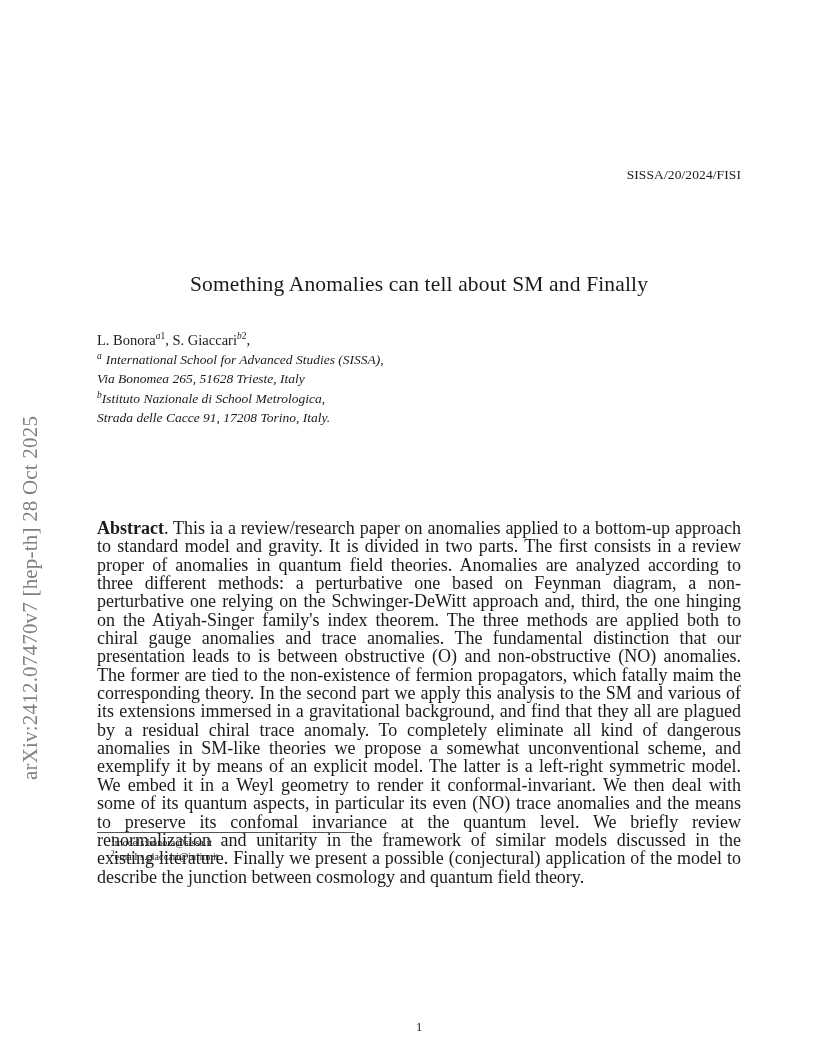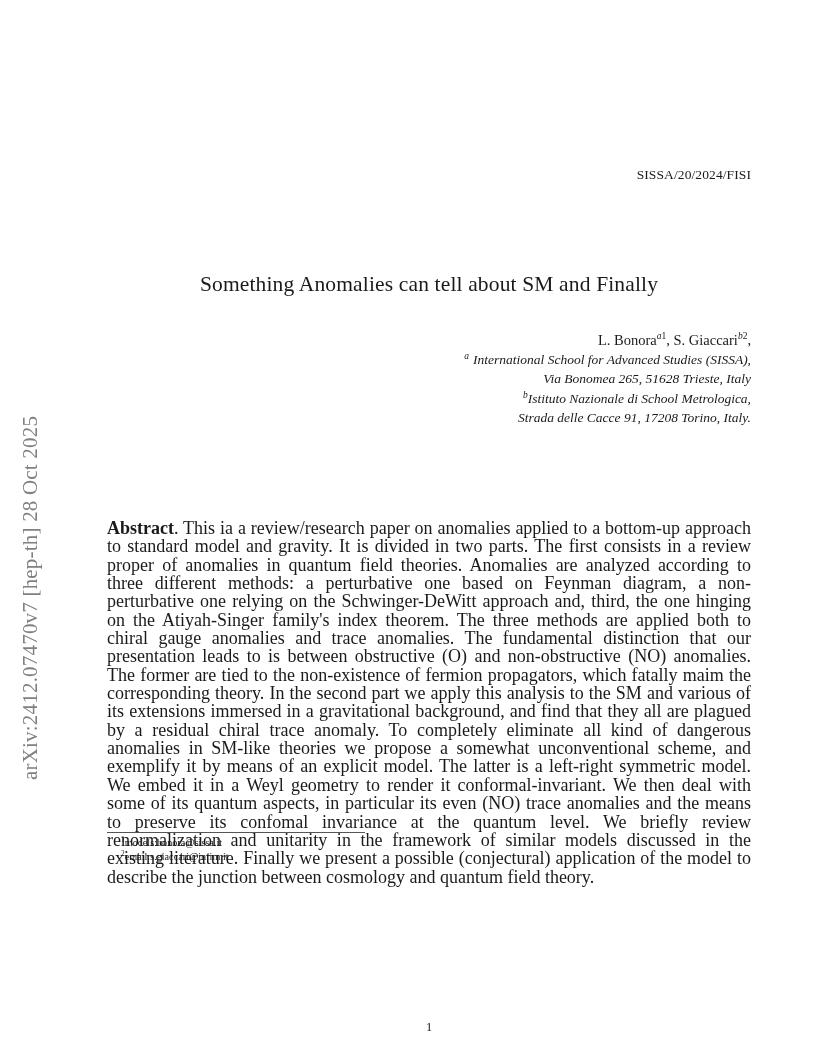--- a/index.html
+++ b/index.html
@@ -36,21 +36,21 @@
     font-size: 21px;
     color: #808080;
     letter-spacing: 0.2px;
     white-space: nowrap;
     padding-left: 276px;
   }
 
   
   .page {
     position: absolute;
-    left: 107px;
+    left: 97px;
     top: 0;
     width: 644px;
     height: 774px;
   }
 
   .report-number {
     position: absolute;
     top: 167px;
     right: 0;
     font-size: 13.5px;
@@ -69,21 +69,21 @@
     letter-spacing: 0.15px;
     line-height: 1.25;
     margin: 0;
   }
 
   .authors-block {
     position: absolute;
     top: 330px;
     left: 0;
     width: 644px;
-    text-align: right;
+    text-align: left;
   }
   .author-line {
     font-size: 14.5px;
     line-height: 20px;
     white-space: nowrap;
   }
   .author-line sup {
     font-size: 9.5px;
     vertical-align: super;
     line-height: 0;

